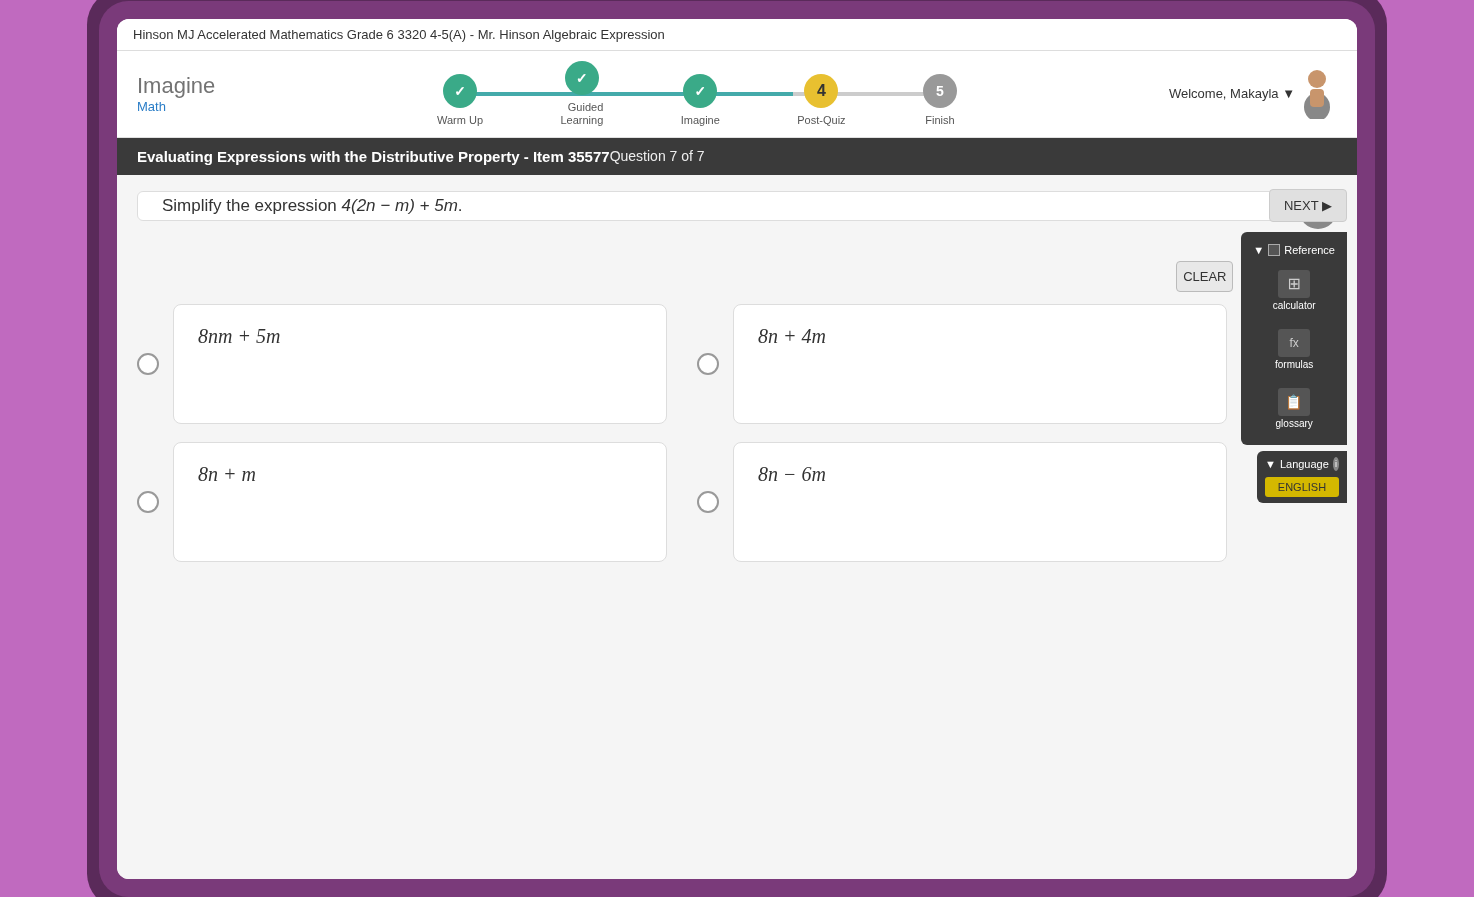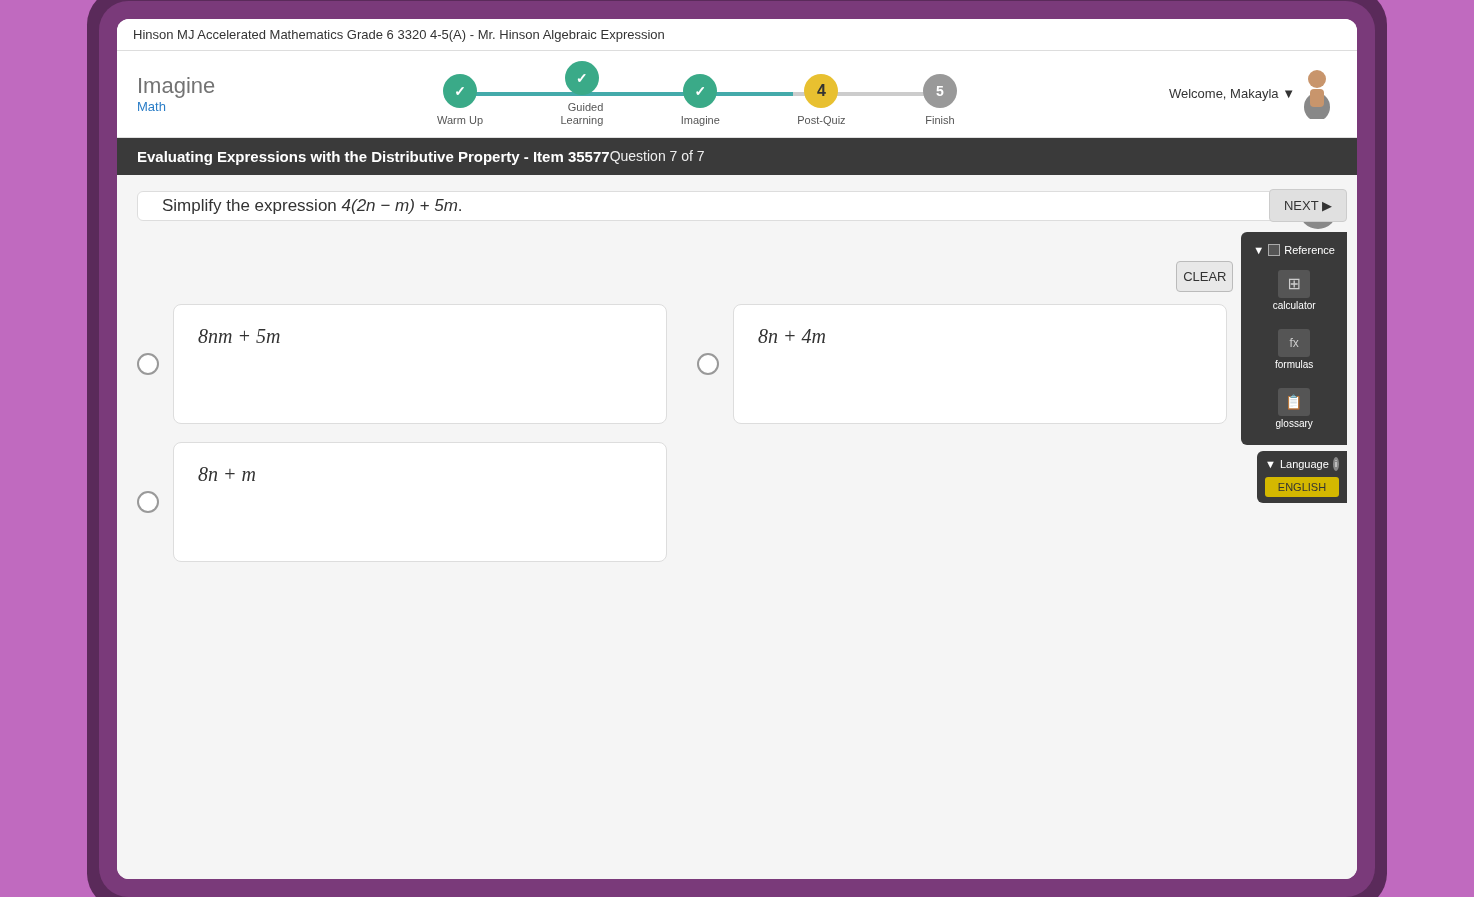--- a/index.html
+++ b/index.html
@@ -483,17 +483,23 @@
 
       <div style="display:flex; flex-direction:column; gap:18px; flex:1;">
 
         <div class="answer-row">
           <div class="radio-btn"></div>
           <div class="answer-card">
             <span><i>8n + 4m</i></span>
           </div>
         </div>
 
+        <div class="answer-row">
+          <div class="radio-btn"></div>
+          <div class="answer-card">
+            <span><i>8n − 6m</i></span>
+          </div>
+        </div>
       </div>
     </div>
 
   </div>
 </div>
 
 </body></html>

